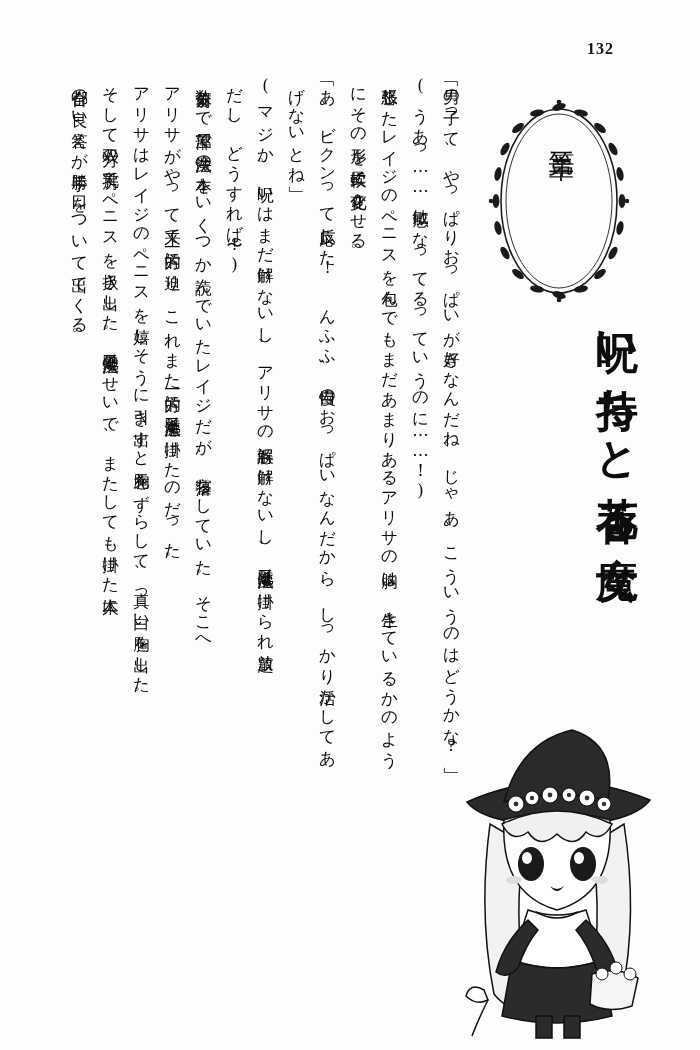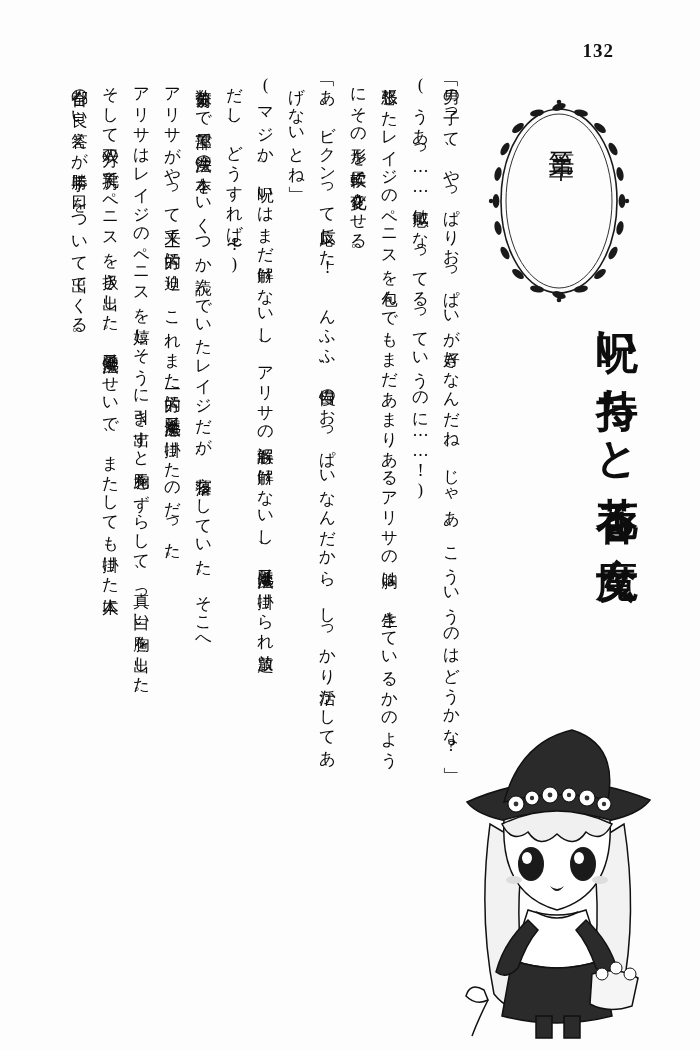--- a/index.html
+++ b/index.html
@@ -17,21 +17,21 @@
     height: 1050px;
     background: #fdfdfd;
     overflow: hidden;
   }
 
   
   .page-number {
     position: absolute;
     top: 40px;
     right: 86px;
-    font-size: 19px;
+    font-size: 16px;
     font-weight: bold;
     letter-spacing: 1px;
     font-family: "Liberation Serif", serif;
   }
 
   
   .chapter-badge {
     position: absolute;
     top: 96px;
     right: 66px;

